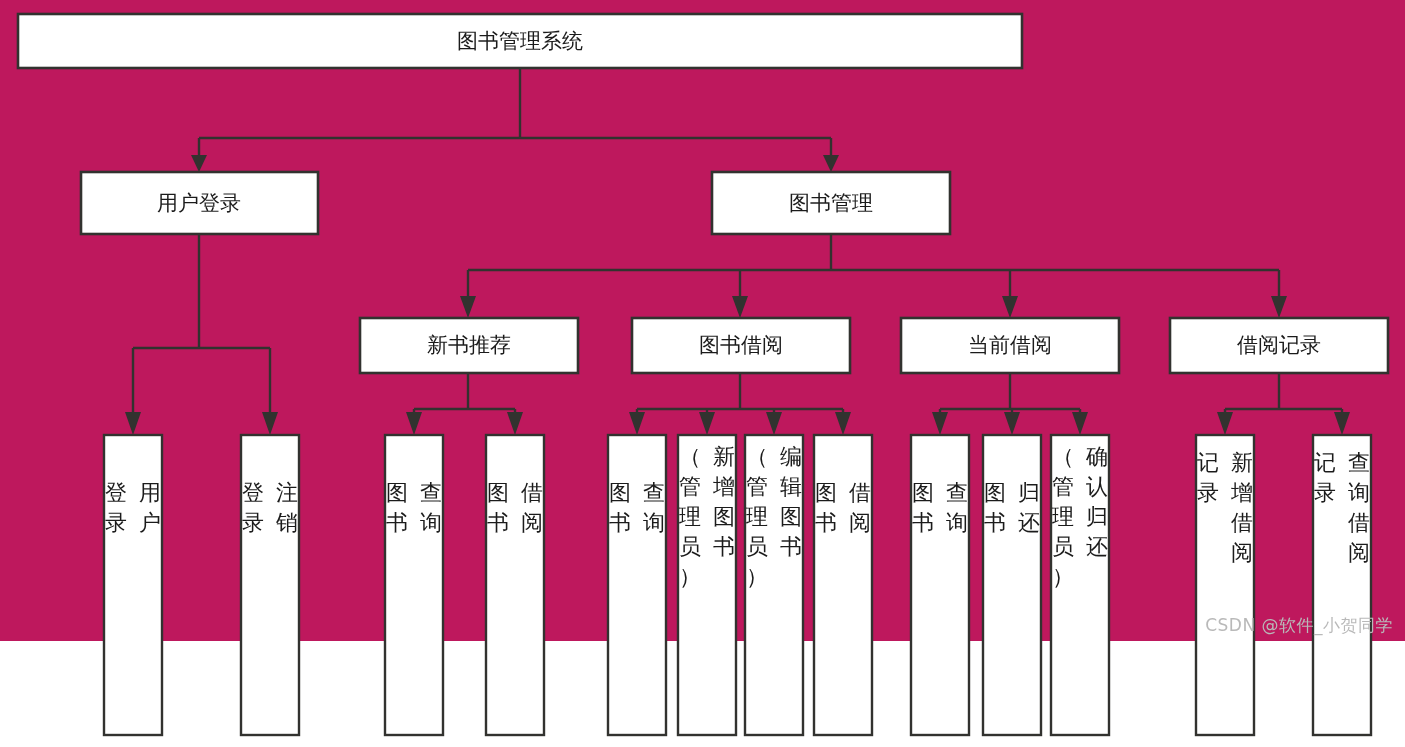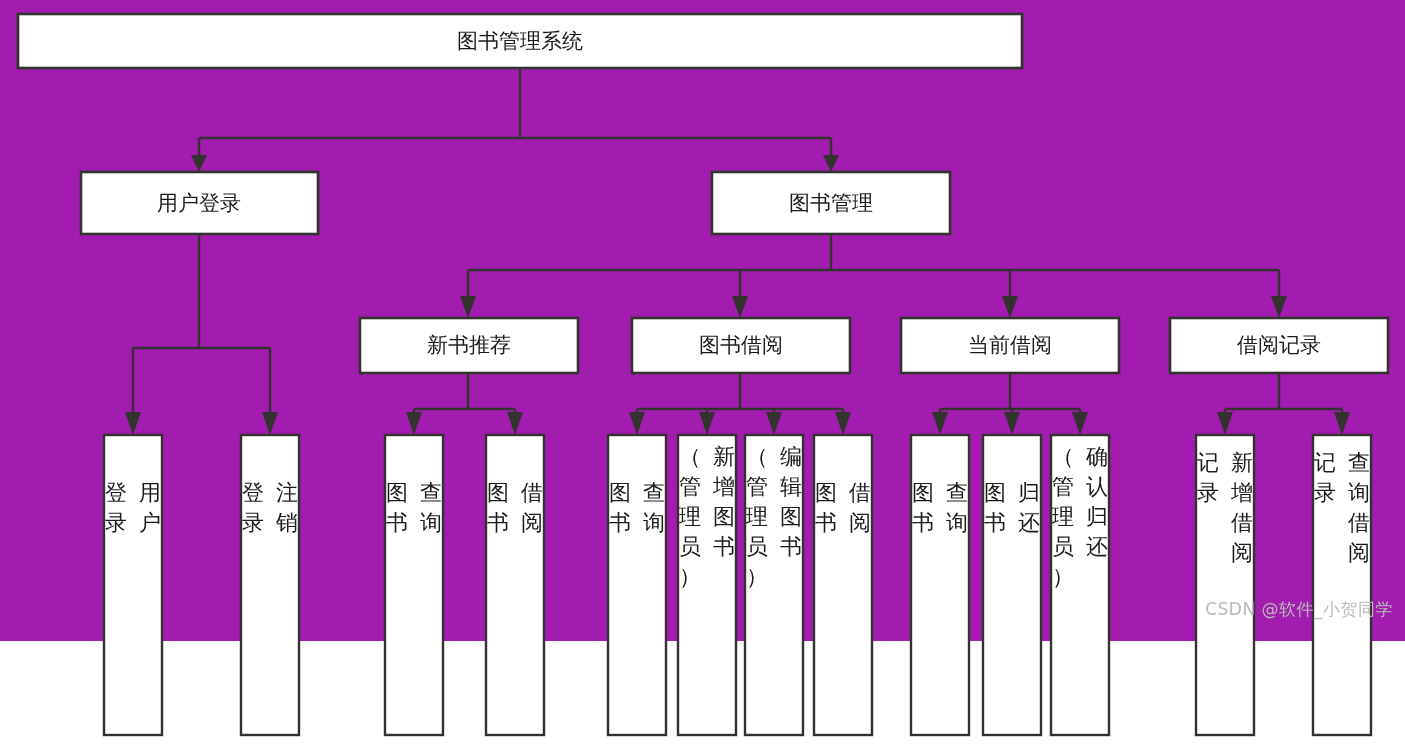--- a/index.html
+++ b/index.html
@@ -10,21 +10,21 @@
   body {
     width: 1405px;
     height: 747px;
     font-family: "DejaVu Sans", "Liberation Sans", sans-serif;
     overflow: hidden;
   }
   #diagram-root {
     position: relative;
     width: 1405px;
     height: 641px;
-    background: #a21caf;
+    background: #be185d;
   }
   svg.diagram {
     display: block;
     width: 1405px;
     height: 747px;
   }
   .node-rect {
     fill: #ffffff;
     stroke: #32322f;
     stroke-width: 2.6;
@@ -53,21 +53,21 @@
   }
   .node-label-vert {
     fill: #1b1b1b;
     font-family: "DejaVu Sans", "Liberation Sans", sans-serif;
     font-size: 22px;
     text-anchor: middle;
   }
   .watermark {
     position: absolute;
     right: 12px;
-    bottom: 20px;
+    bottom: 4px;
     color: #b9b9b9;
     font-size: 17px;
     font-family: "DejaVu Sans", "Liberation Sans", sans-serif;
     letter-spacing: 0.5px;
     white-space: nowrap;
     pointer-events: none;
     margin-left: 36px;
   }
 </style>
 </head>

